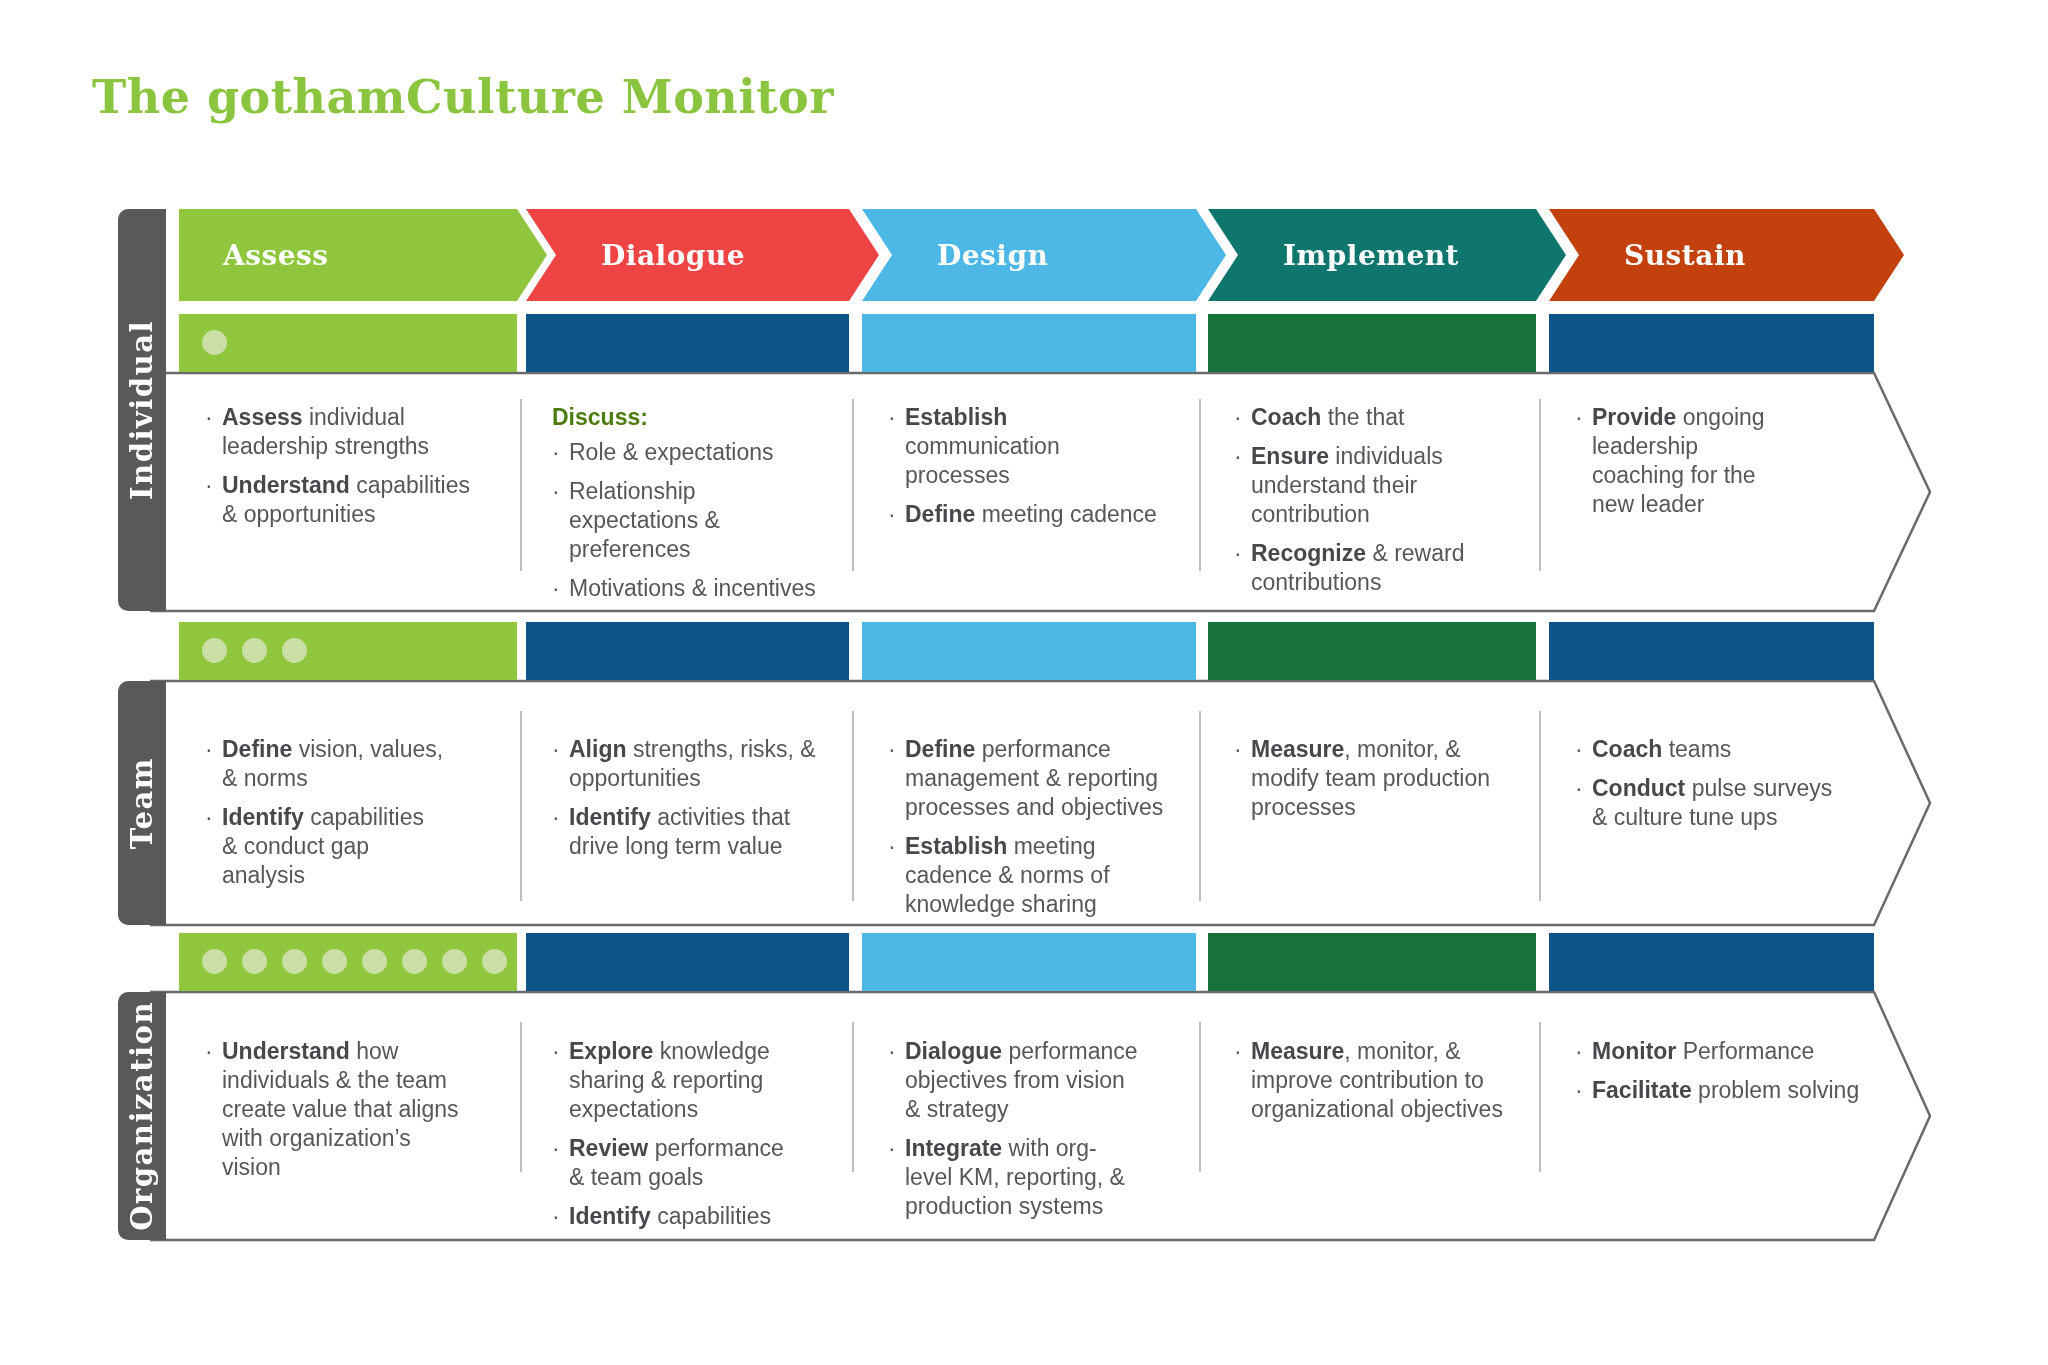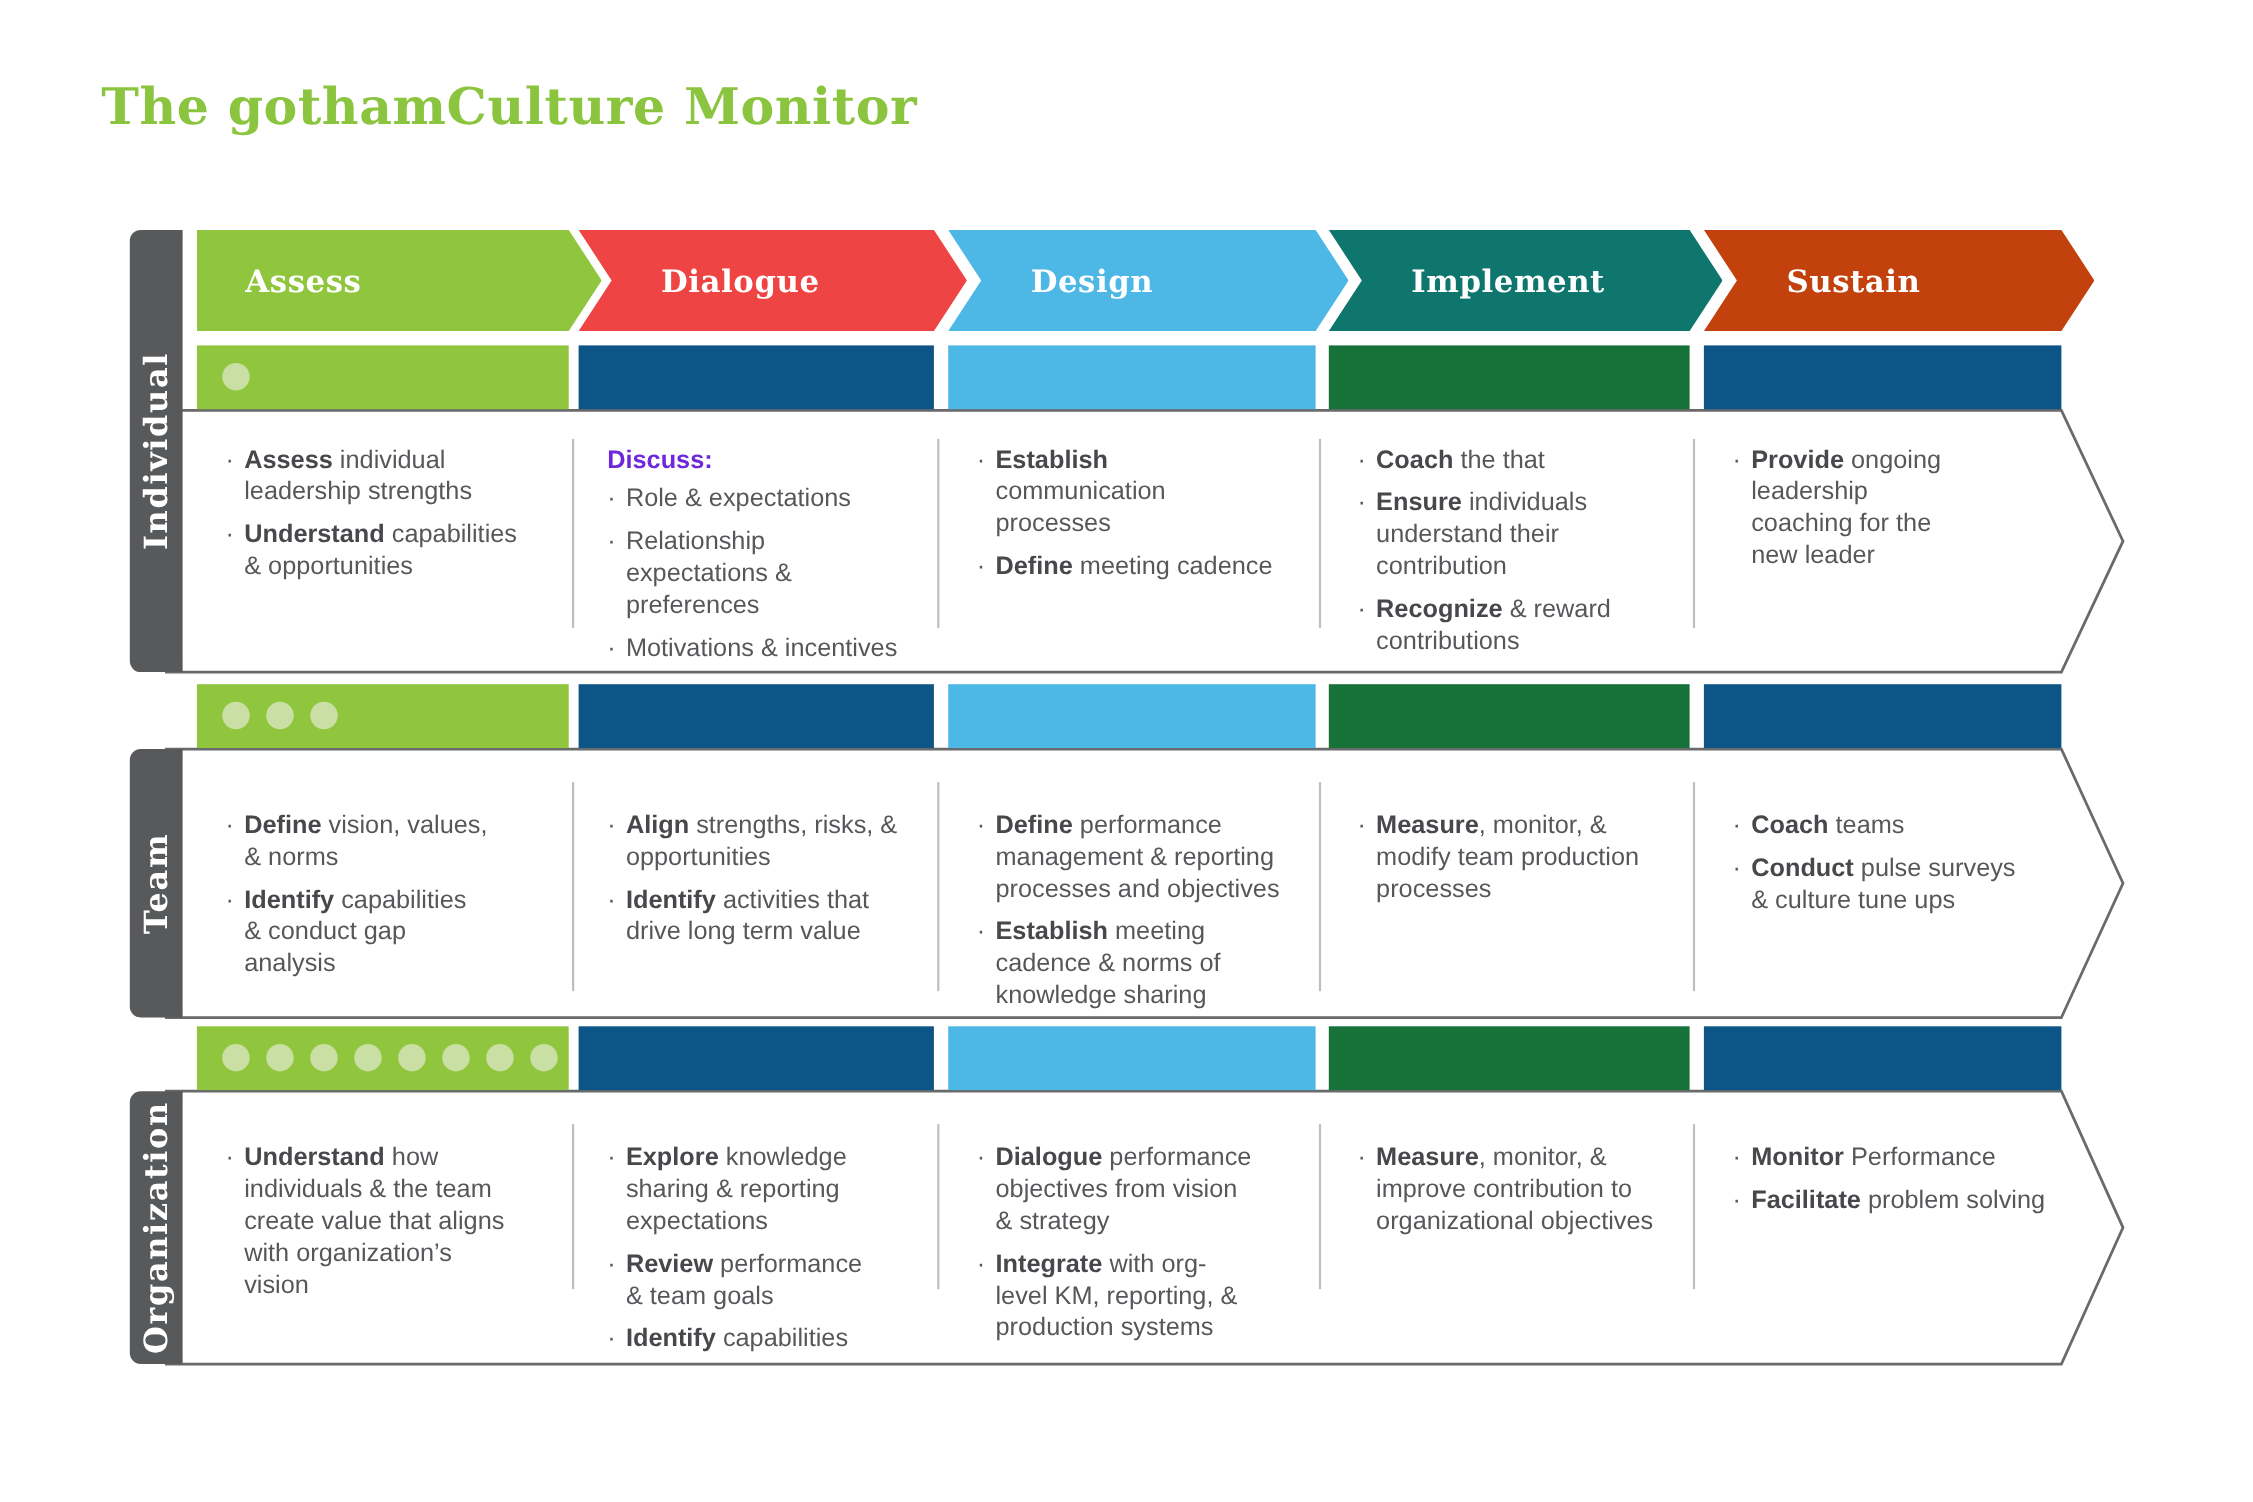--- a/index.html
+++ b/index.html
@@ -34,21 +34,21 @@
   
   .strip{position:absolute;height:58px;z-index:2;}
   .dots{position:absolute;display:flex;gap:15px;z-index:3;}
   .dot{width:25px;height:25px;border-radius:50%;background:#c9dfa4;}
 
   
   .cell{position:absolute;z-index:4;font-size:23px;line-height:29px;color:#56575a;}
   .item{position:relative;padding-left:17px;margin-bottom:10px;}
   .item .bullet{position:absolute;left:0;top:0;}
   .lead{font-weight:bold;color:#47484b;}
-  .heading{font-weight:bold;color:#6d28d9;margin-bottom:6px;}
+  .heading{font-weight:bold;color:#4d7c0f;margin-bottom:6px;}
 
   .divider{position:absolute;width:2px;background:#bdbebf;z-index:2;}
 </style>
 </head>
 <body>
 
 <div class="title">The gothamCulture Monitor</div>
 
 <div class="arrow first" id="arrow-0" style="left: 179px; width: 368px; background: rgb(143, 198, 62);">
   <span class="lbl">Assess</span>

